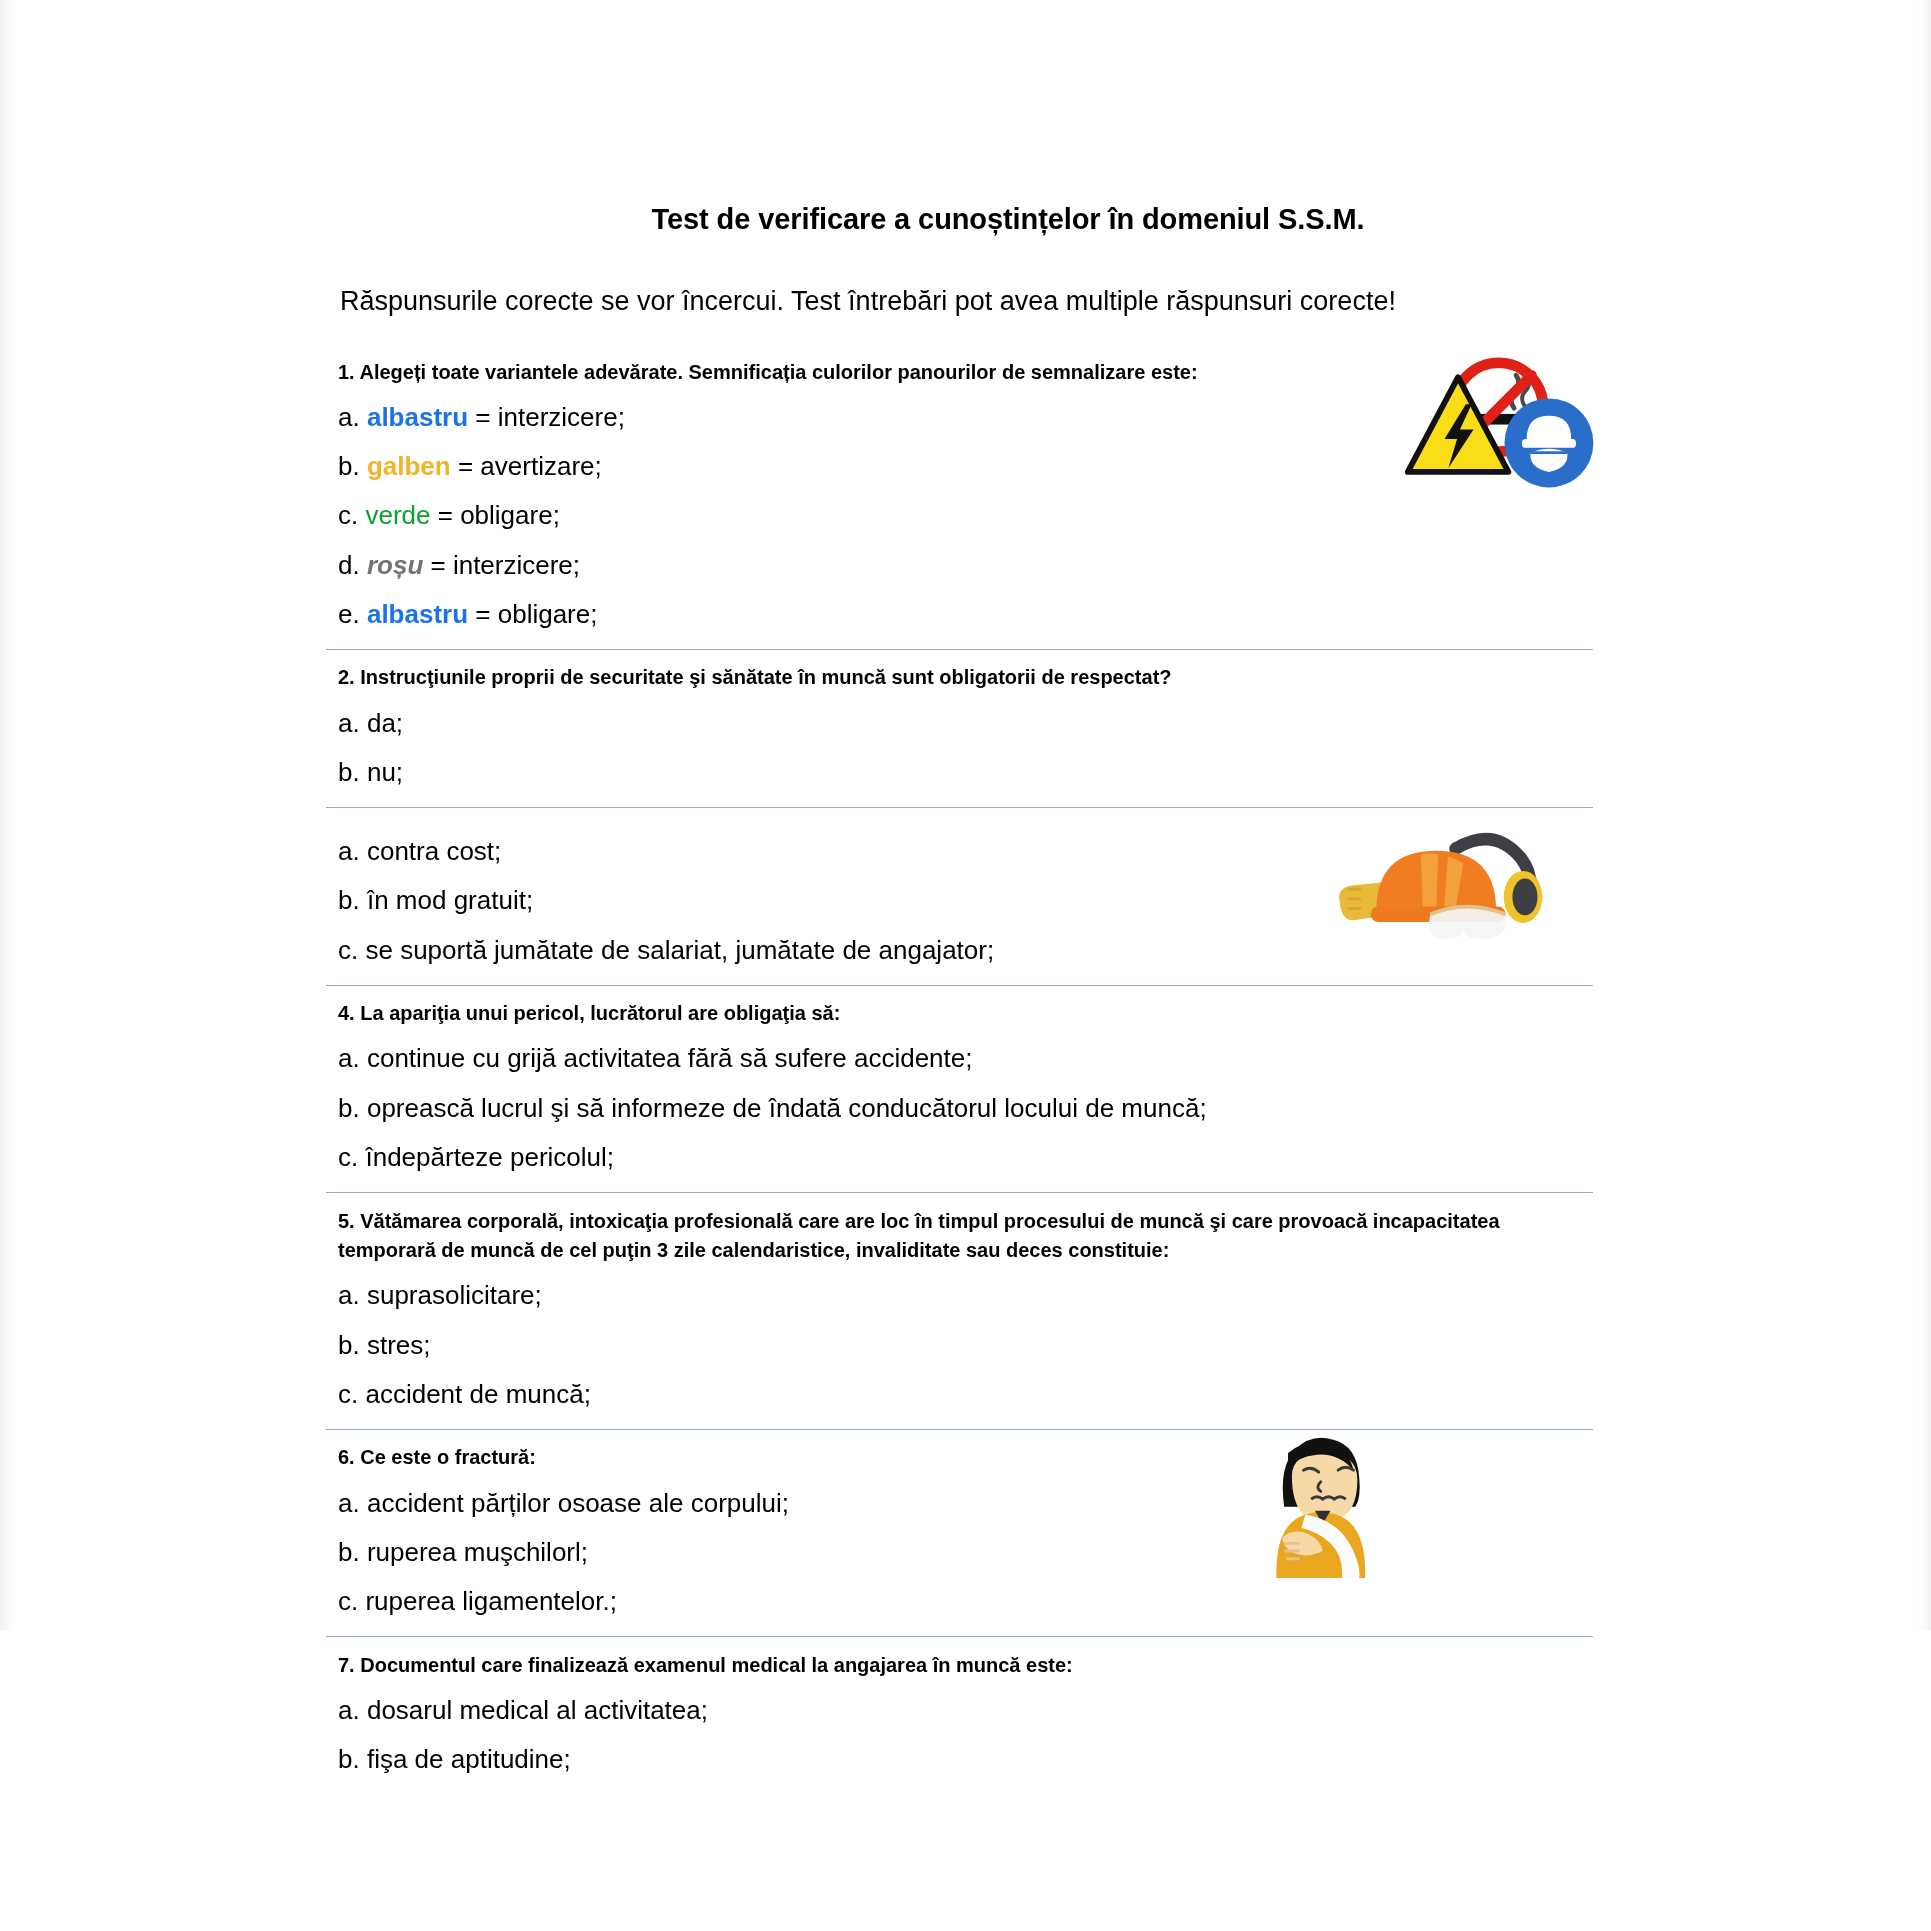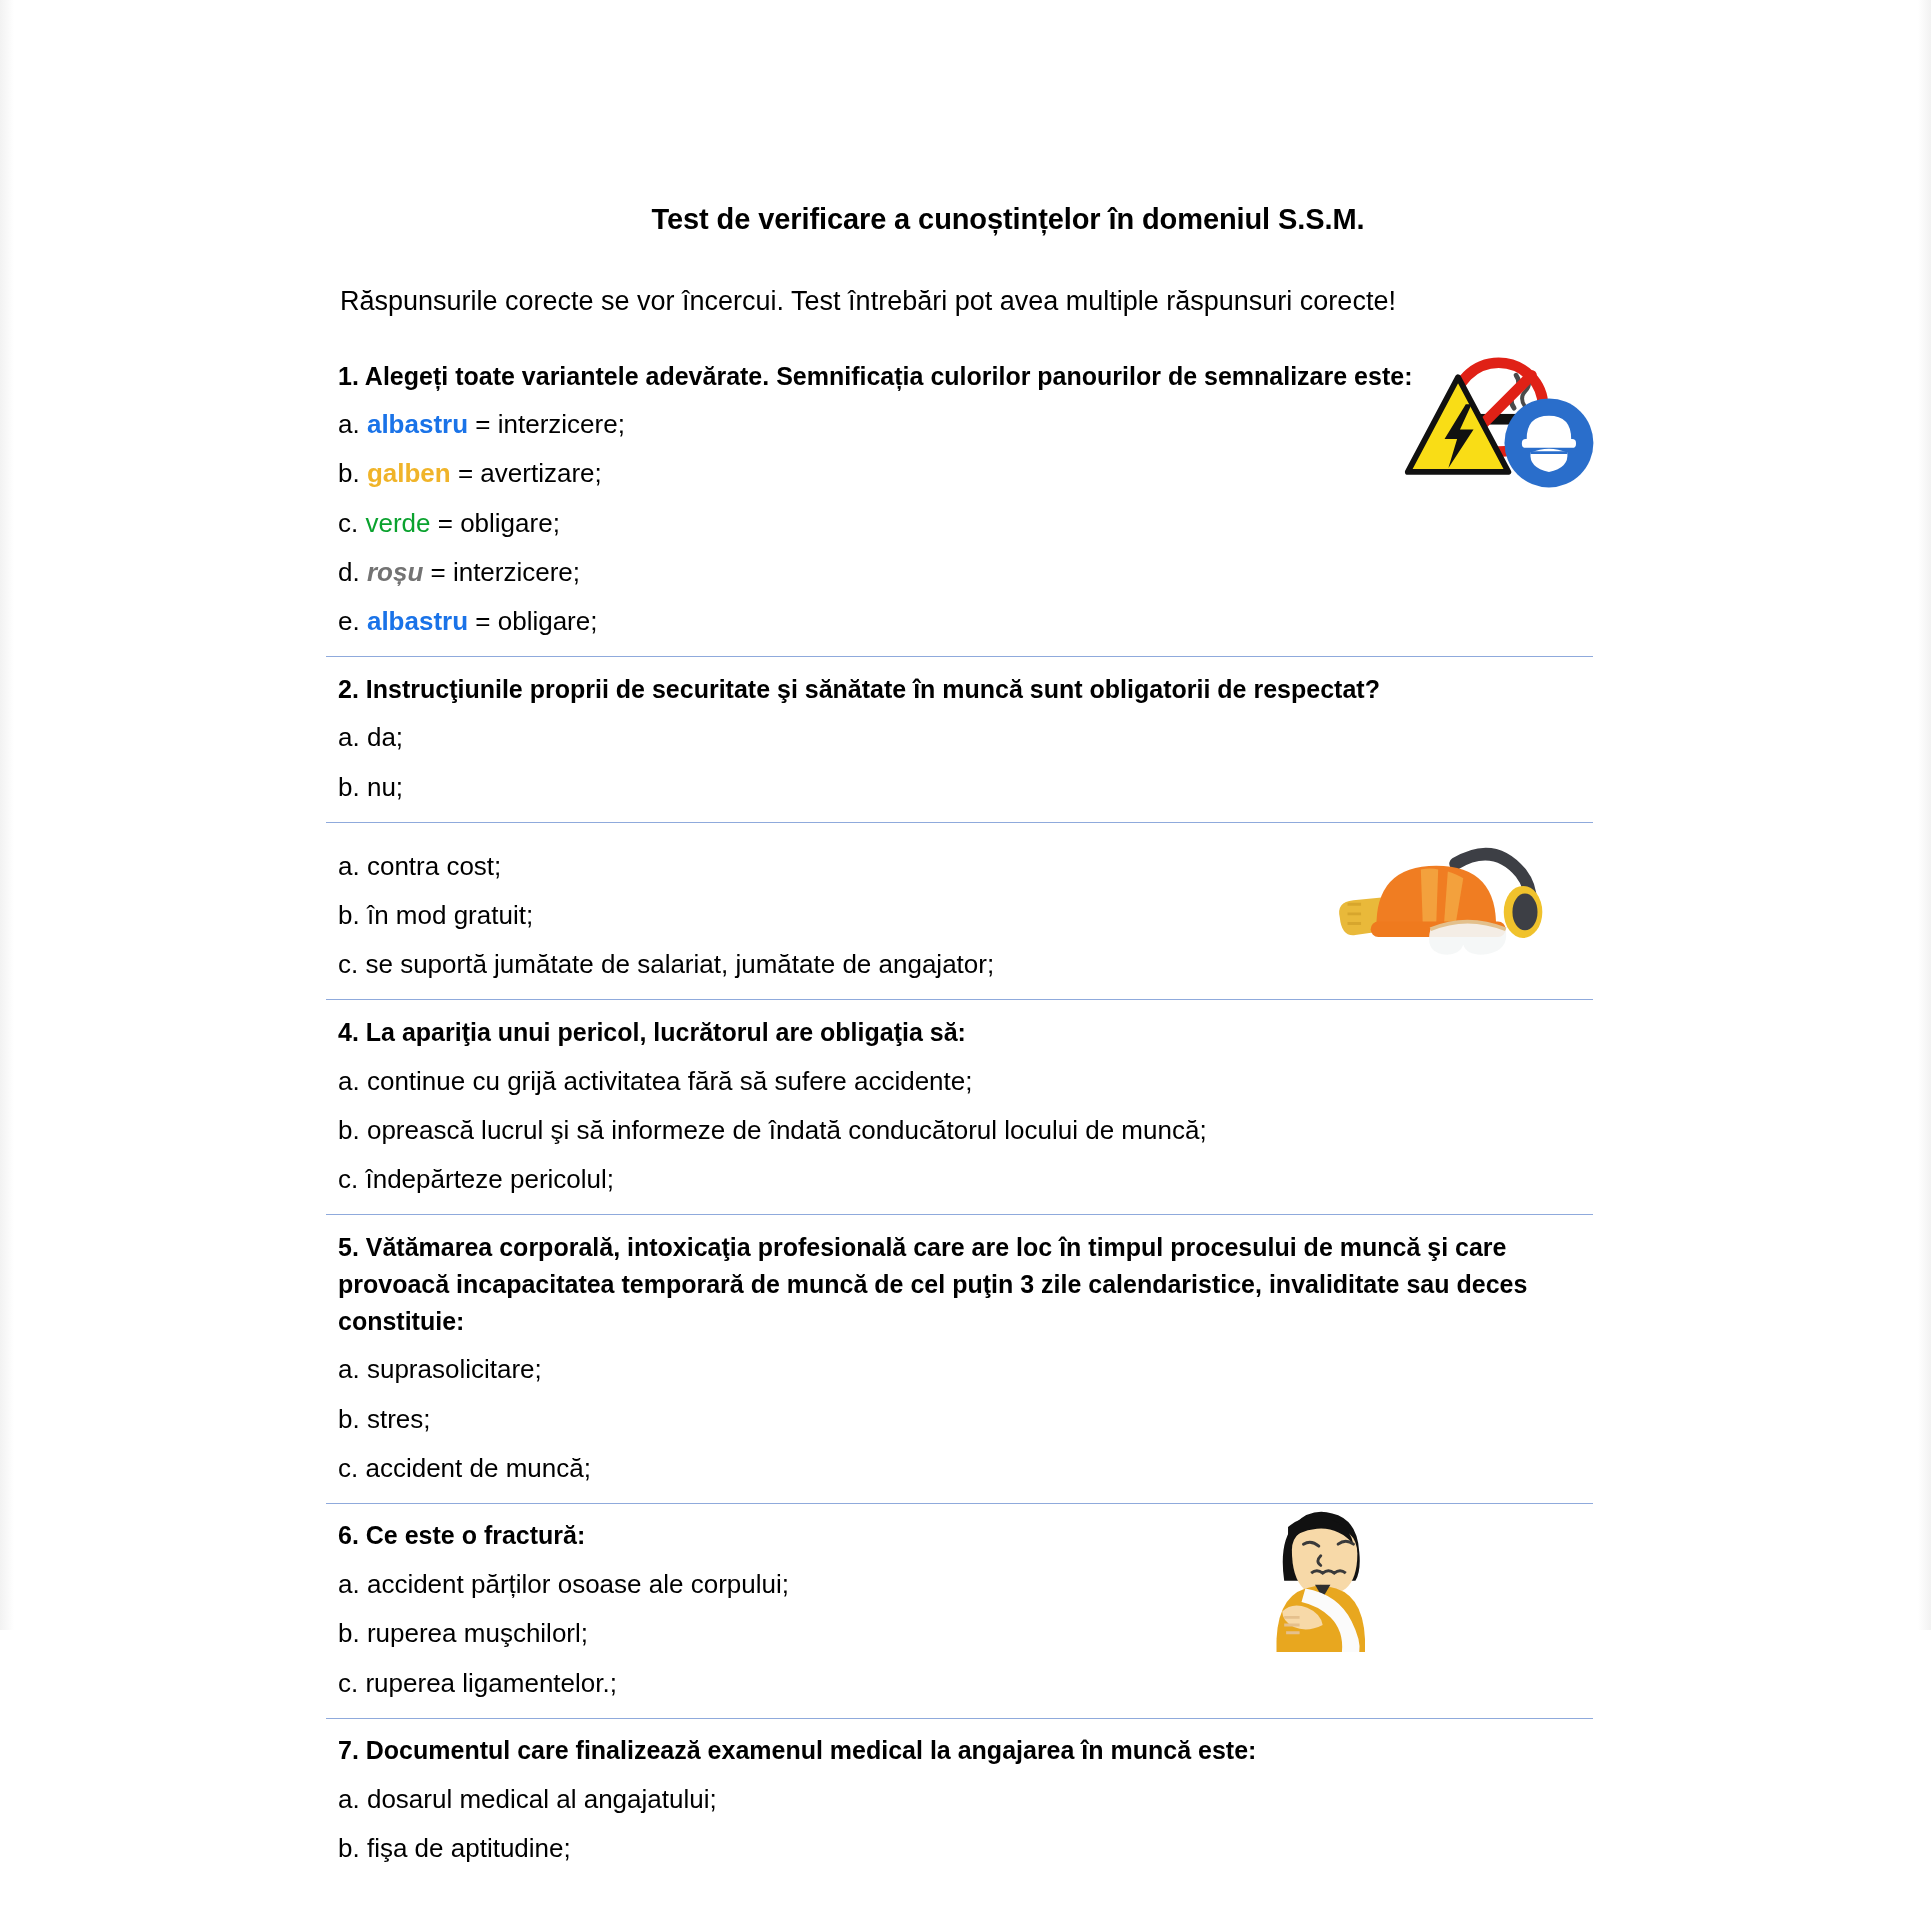--- a/index.html
+++ b/index.html
@@ -58,21 +58,21 @@
     white-space: nowrap;
   }
 
   .qblock {
     position: relative;
     padding-top: 13.5px;
   }
 
   .q-text {
     font-weight: bold;
-    font-size: 25px;
+    font-size: 20px;
     line-height: 1.48;
     margin: 0;
   }
 
   .opt {
     font-size: 26px;
     line-height: 1.45;
     margin: 0;
     padding-top: 11.6px;
   }
@@ -230,20 +230,20 @@
             <path d="M30 124 h16 M30 132 h16 M32 140 h14" stroke="#e5c08c" stroke-width="3"></path>
           </g>
         </svg>
       </div>
 
       <hr class="sep">
     </div>
 
     <div class="qblock">
       <p class="q-text">7. Documentul care finalizează examenul medical la angajarea în muncă este:</p>
-      <p class="opt"><span>a. </span><span>dosarul medical al angajatului;</span></p>
+      <p class="opt"><span>a. </span><span>dosarul medical al activitatea;</span></p>
       <p class="opt"><span>b. </span><span>fişa de aptitudine;</span></p>
       <p class="opt"></p>
     </div>
 
   </div>
 </div>
 
 
 </body></html>

